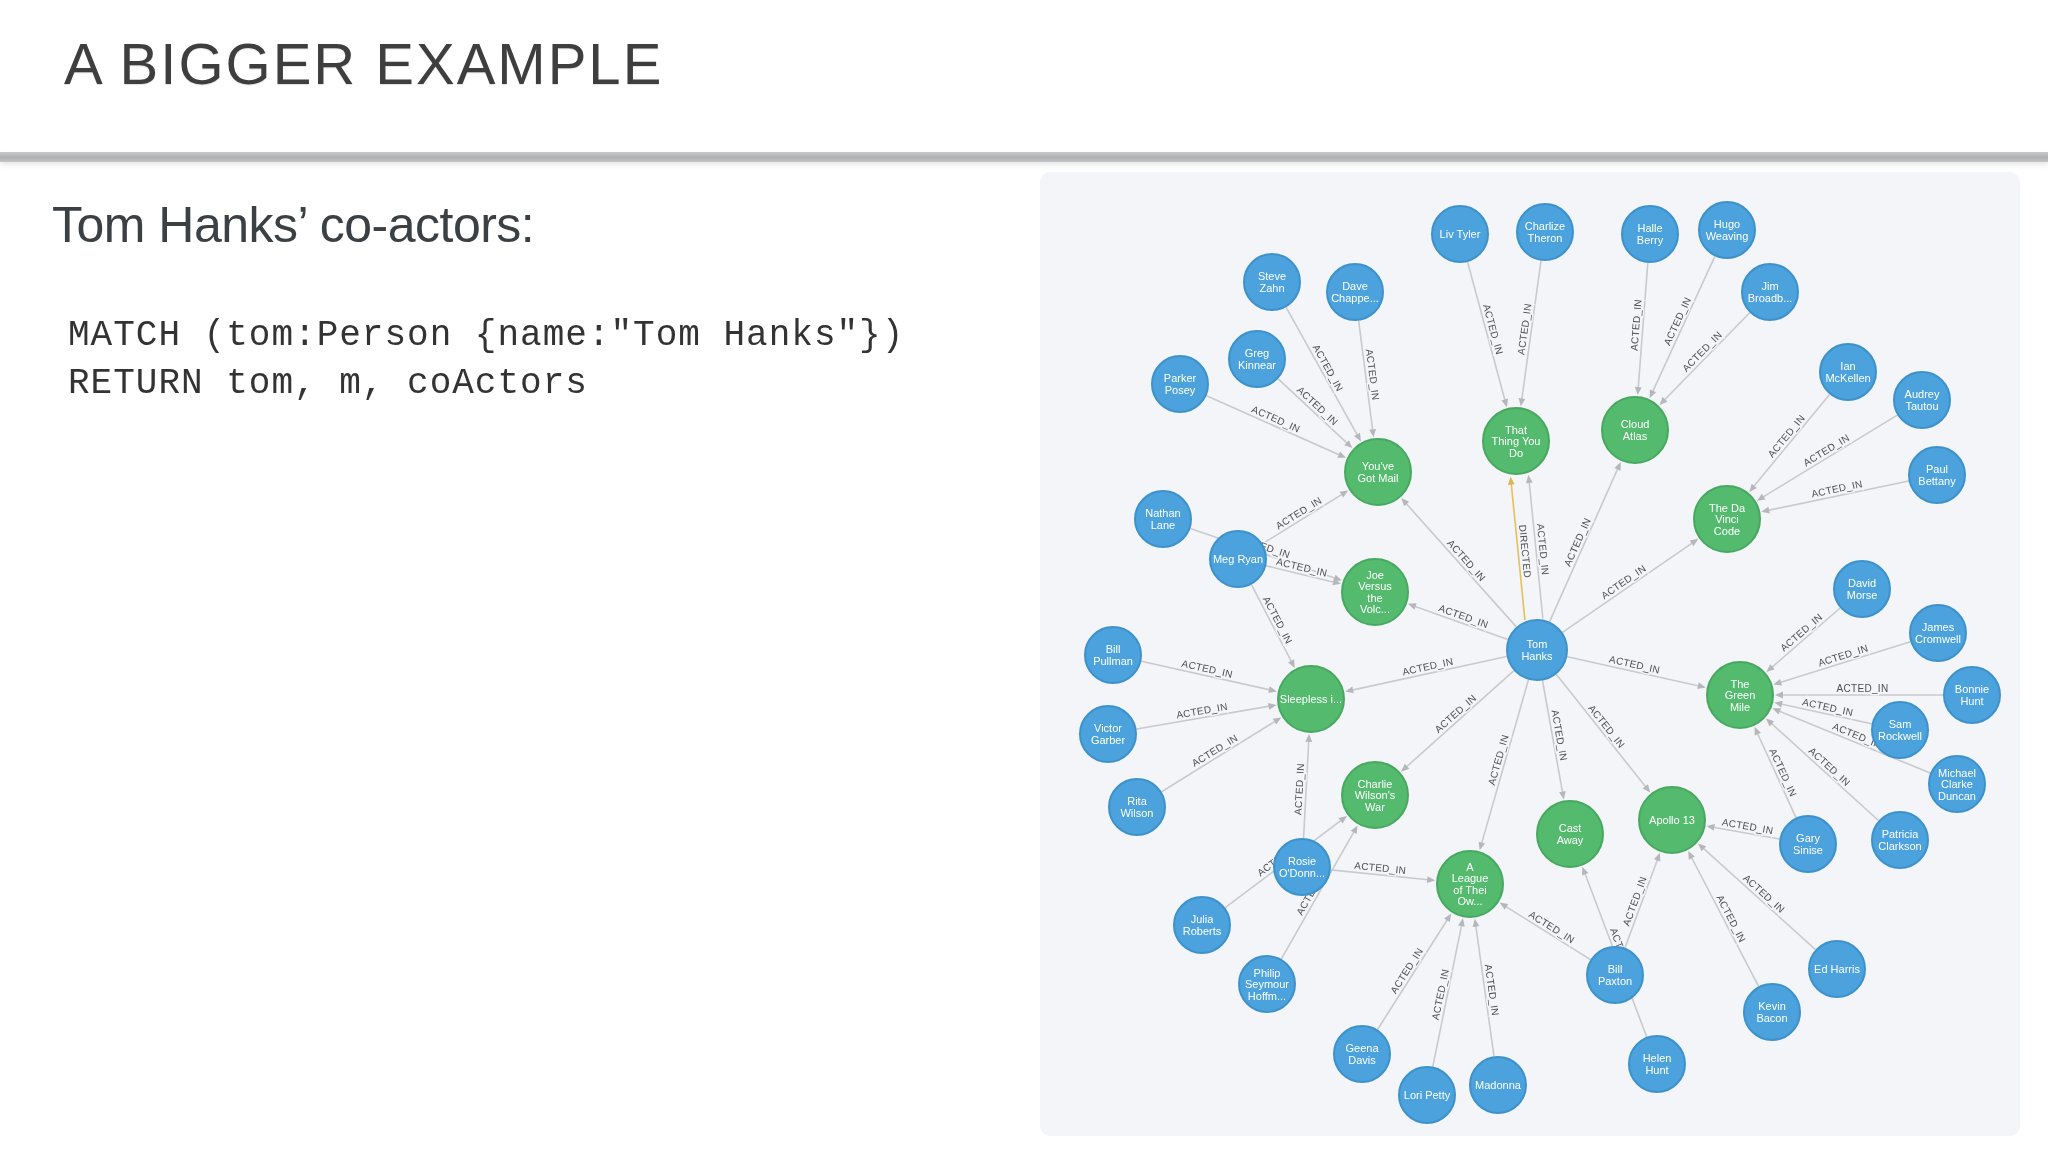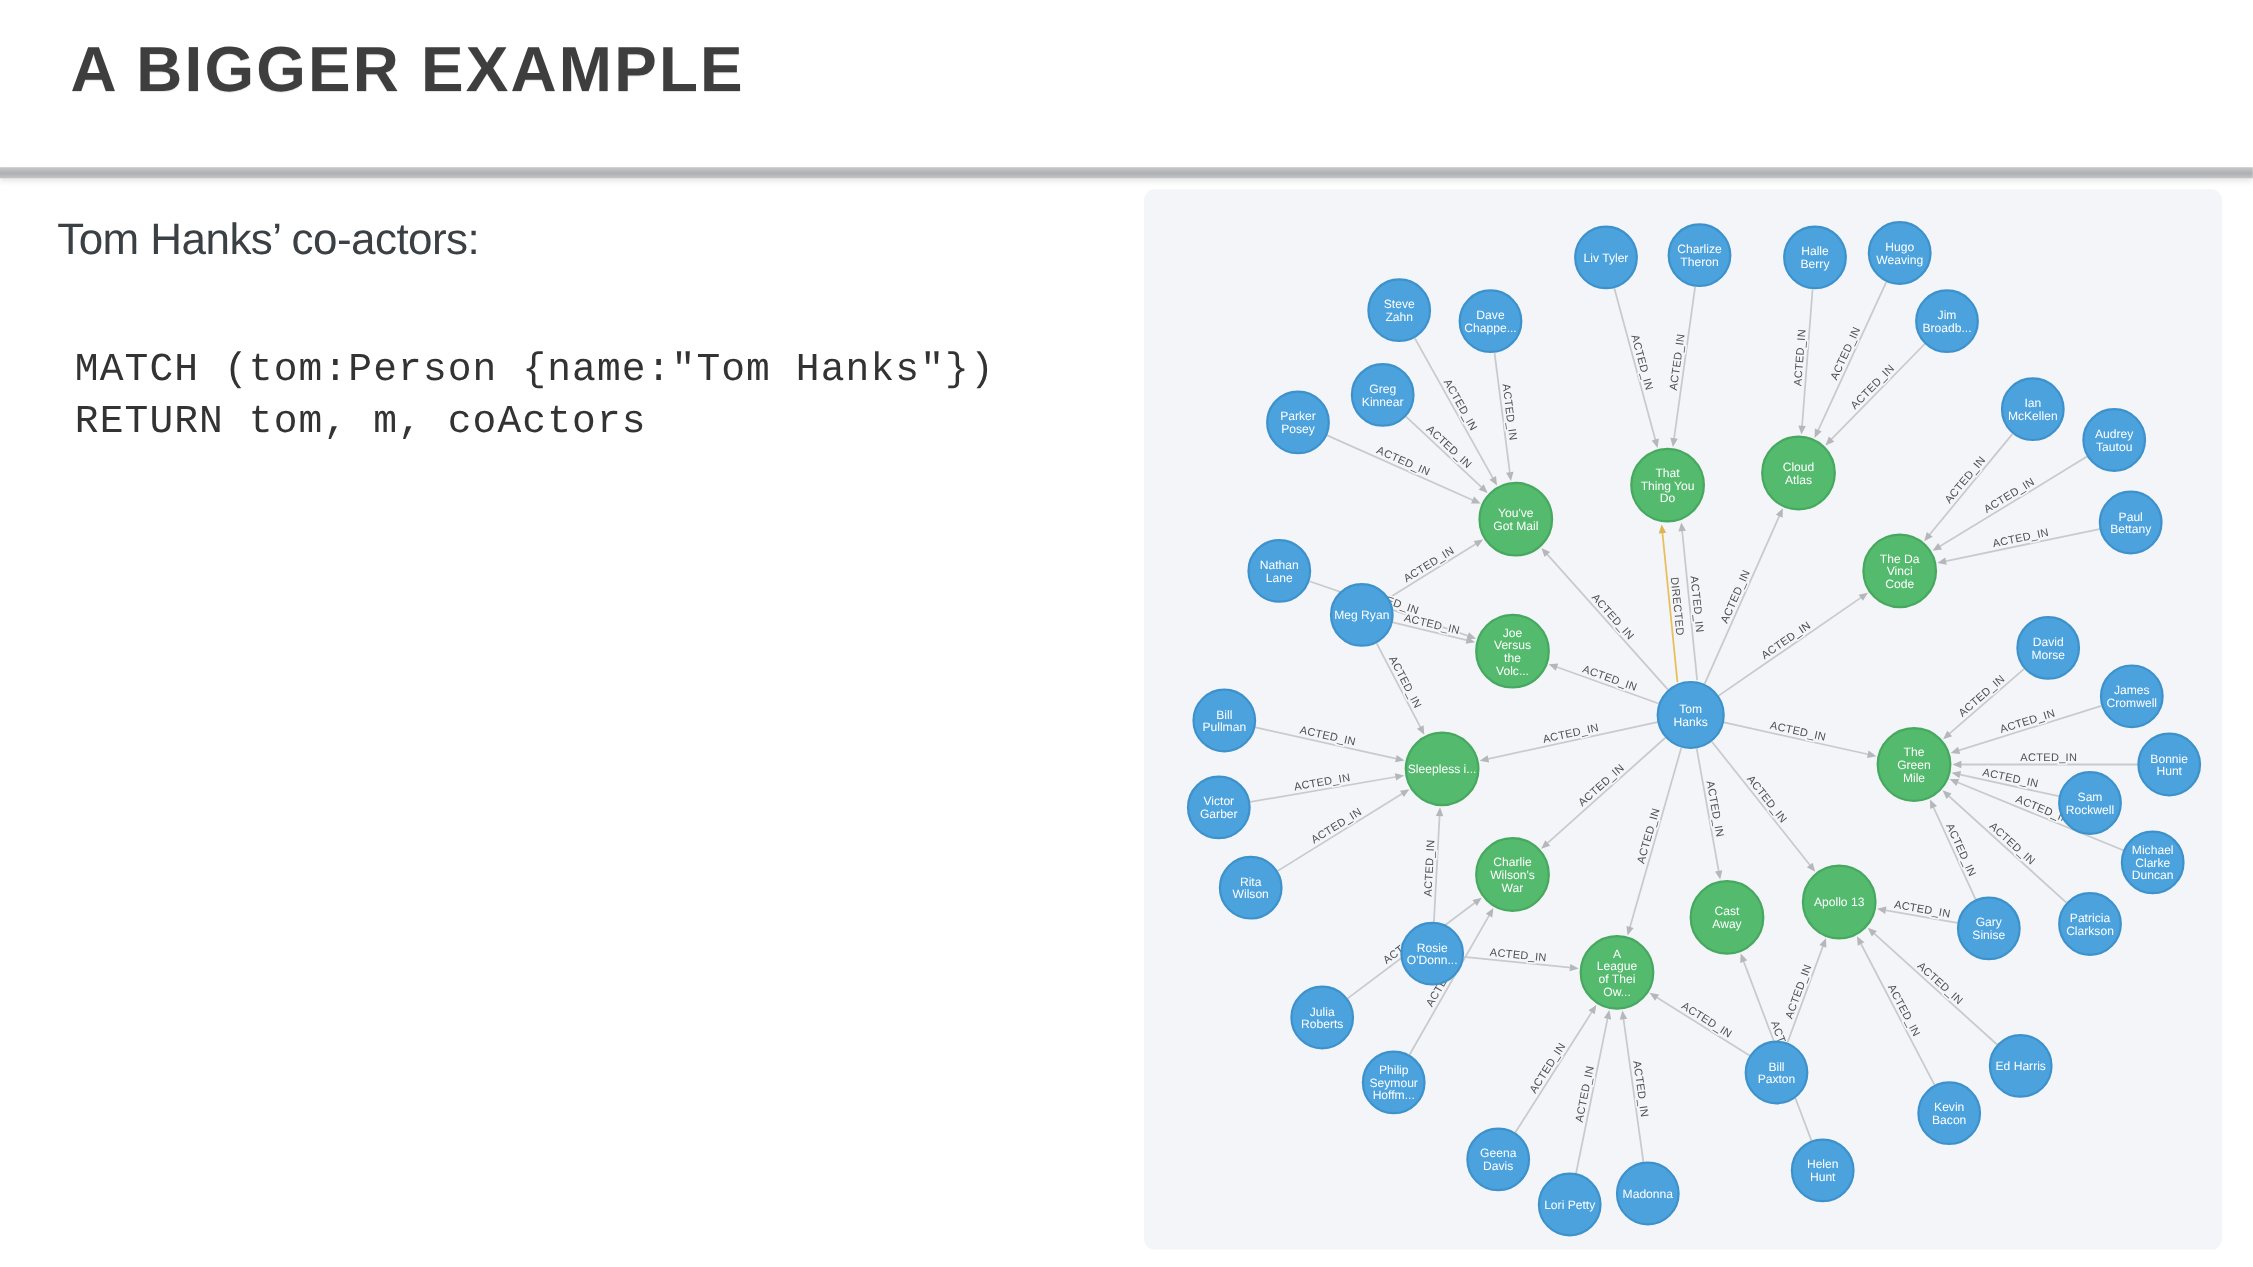--- a/index.html
+++ b/index.html
@@ -2,31 +2,31 @@
 <html><head>
 <meta charset="utf-8">
 <style>
   html,body{margin:0;padding:0;}
   body{
     width:2048px;height:1152px;position:relative;overflow:hidden;
     background:#ffffff;font-family:"Liberation Sans",sans-serif;
   }
   .slide-title{
     position:absolute;left:64px;top:30px;
-    font-size:58px;font-weight:bold;letter-spacing:2px;
+    font-size:58px;font-weight:normal;letter-spacing:2px;
     color:#3e3e3e;text-shadow:0 1px 1px rgba(0,0,0,.12);
   }
   .divider{
     position:absolute;left:0;top:152px;width:2048px;height:10px;
     background:linear-gradient(to bottom,#c6c8ca,#aeb0b2 55%,#c2c4c6);
     box-shadow:0 3px 5px rgba(130,130,130,.18);
   }
   .heading{
     position:absolute;left:52px;top:196px;
-    font-size:40px;letter-spacing:-0.5px;color:#3b4045;
+    font-size:50px;letter-spacing:-0.5px;color:#3b4045;
   }
   .code-block{
     position:absolute;left:68px;top:312px;
     font-family:"Liberation Mono","DejaVu Sans Mono",monospace;
     font-size:36px;line-height:48px;letter-spacing:1px;
     color:#333;white-space:pre;
   }
   .graph-panel{
     position:absolute;left:1040px;top:172px;width:980px;height:964px;
     background:#f3f5f9;border-radius:10px;

